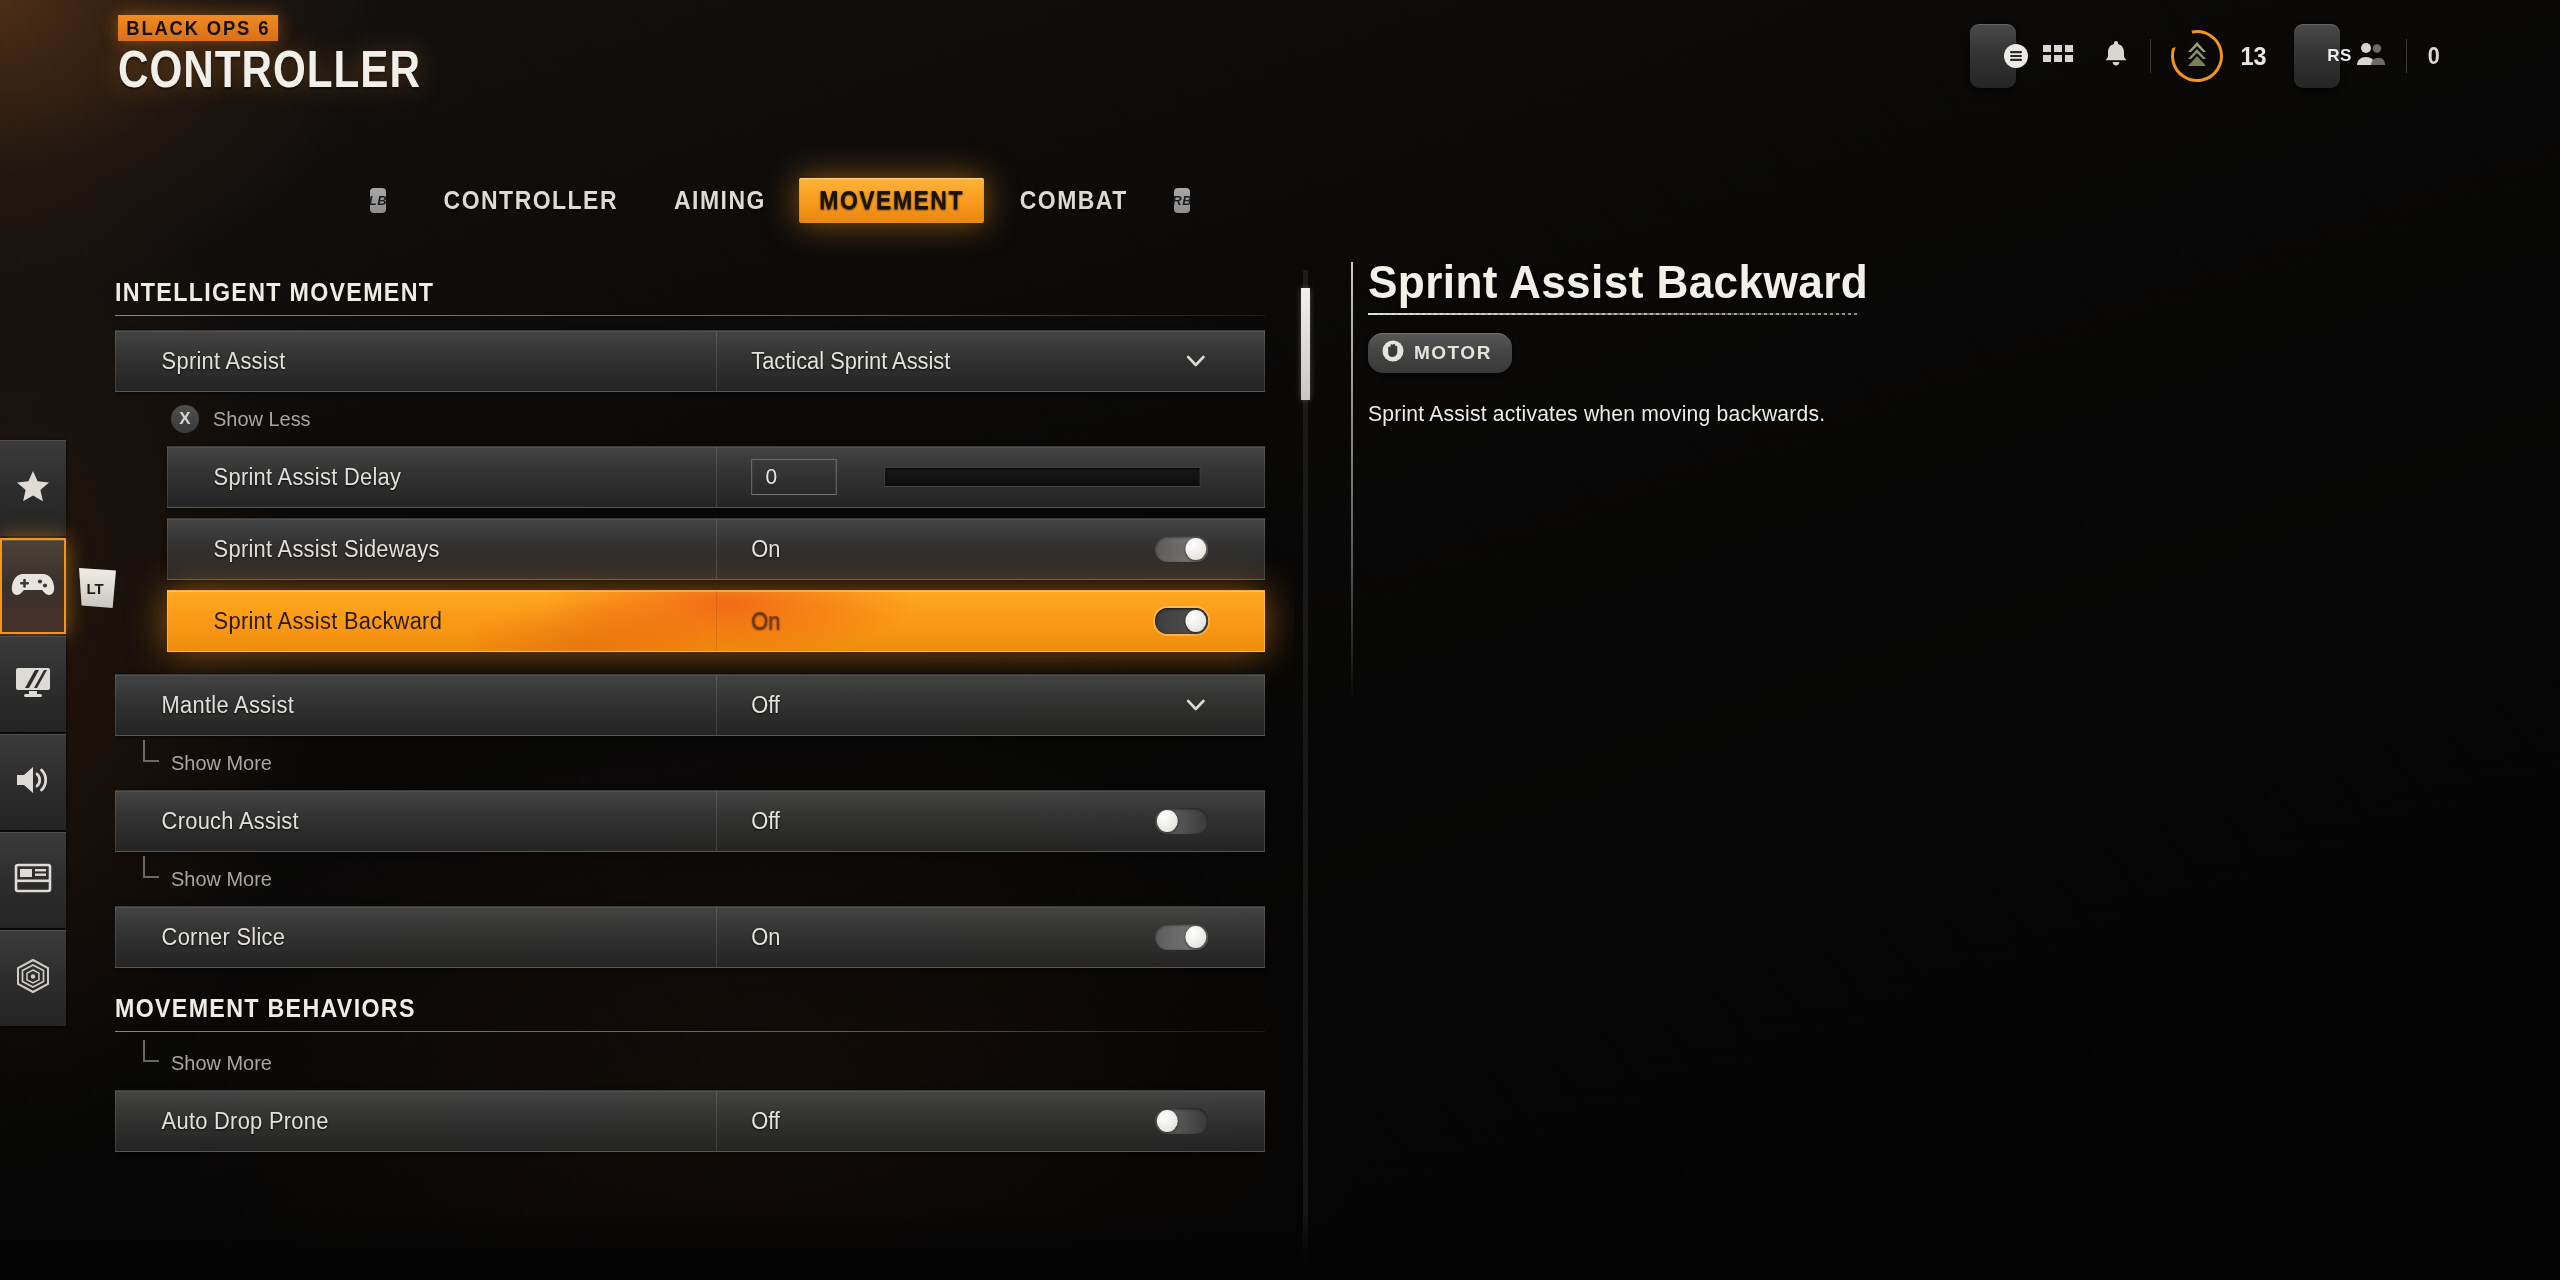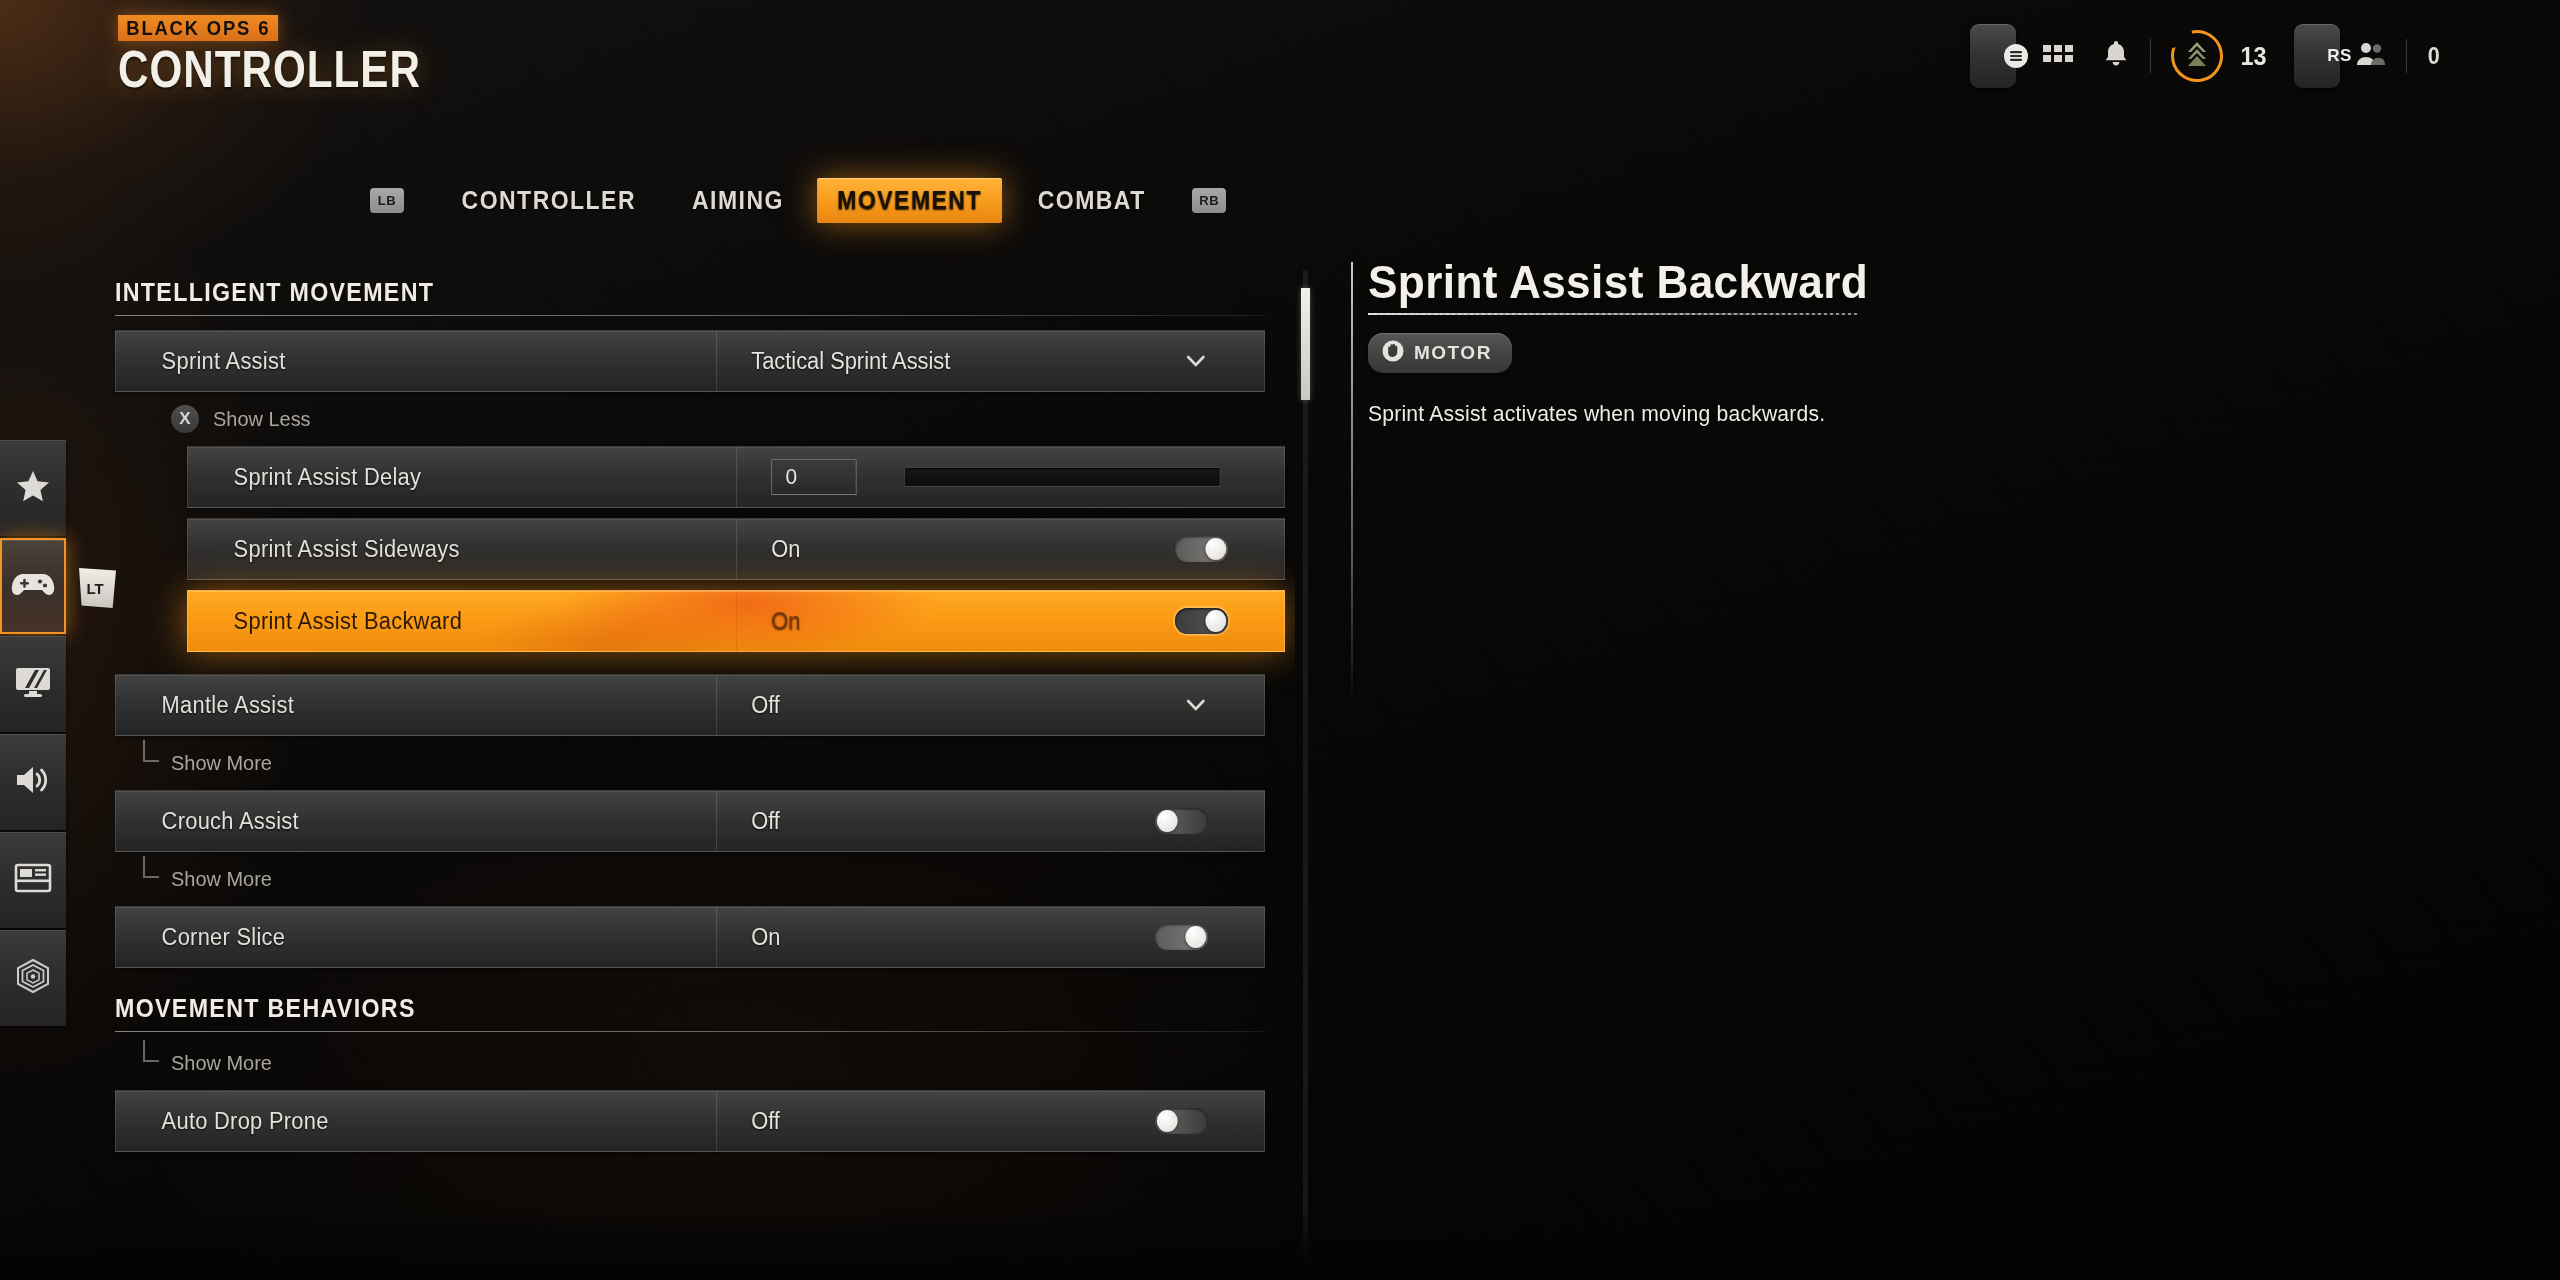--- a/index.html
+++ b/index.html
@@ -66,25 +66,26 @@
   .lvl-num { color:#e9e6e0; font-size:26px; font-weight:bold; margin-left:16px;
              font-family:"Liberation Sans Narrow","Liberation Sans",sans-serif; transform:scaleX(.9);}
   .rs-txt { color:#ececec; font-size:17px; font-weight:bold; letter-spacing:.5px;
             font-family:"Liberation Sans Narrow","Liberation Sans",sans-serif;}
   .zero-num { color:#ddd9d3; font-size:24px; font-weight:bold;
               font-family:"Liberation Sans Narrow","Liberation Sans",sans-serif; transform:scaleX(.9);}
 
   
   .tabs { position:absolute; top:178px; left:370px; display:flex; align-items:center; gap:0; z-index:6; }
   .bumper {
-    width:34px; height:25px; border-radius:4px;
+    width:16px; height:25px; border-radius:4px;
     background:linear-gradient(180deg,#a8a8a8,#8d8d8d);
     color:#1b1b1b; font-size:13px; font-weight:bold; letter-spacing:.5px;
     display:flex; align-items:center; justify-content:center;
     font-family:"Liberation Sans Narrow","Liberation Sans",sans-serif;
+    font-style:italic;
   }
   .tab {
     color:#ddd9d3; font-size:25px; font-weight:bold; letter-spacing:1.6px;
     padding:10px 22px; line-height:1; transform:scaleX(.92);
     font-family:"Liberation Sans Narrow","Liberation Sans",sans-serif;
     text-shadow:0 1px 2px rgba(0,0,0,.9);
   }
   .tab.active {
     background:linear-gradient(180deg,#ffb43a 0%, #f79a1c 55%, #e8860f 100%);
     color:#1a1207; border-radius:2px;
@@ -138,21 +139,21 @@
     text-shadow:0 1px 2px rgba(0,0,0,.8);
   }
   .row .vsep { width:1px; align-self:stretch; background:rgba(255,255,255,.13); }
   .row .val {
     flex:1; display:flex; align-items:center; padding:0 30px 0 36px; height:100%;
     color:#e6e3dd; font-size:23px;
     font-family:"Liberation Sans Narrow","Liberation Sans",sans-serif; transform:scaleX(.95); transform-origin:left;
   }
   .val .vtext { flex:1; text-shadow:0 1px 2px rgba(0,0,0,.8); }
 
-  .row.indent { width:1098px; margin-left:72px; }
+  .row.indent { width:1098px; margin-left:52px; }
   .row.hl {
     background:
       radial-gradient(ellipse 300px 90px at 560px 12px, rgba(225,40,15,.45) 0%, rgba(225,60,15,0) 62%),
       radial-gradient(ellipse 180px 60px at 420px 50px, rgba(200,45,10,.25) 0%, rgba(0,0,0,0) 70%),
       linear-gradient(180deg,#ffa821 0%, #fb9a15 50%, #ef8d0d 100%);
     border:1px solid rgba(255,200,110,.55);
     box-shadow: 0 0 38px rgba(250,150,25,.55), inset 0 1px 0 rgba(255,220,150,.45);
   }
   .row.hl .lbl { color:#2a1a05; text-shadow:none; }
   .row.hl .val { color:#7a3a05; }

